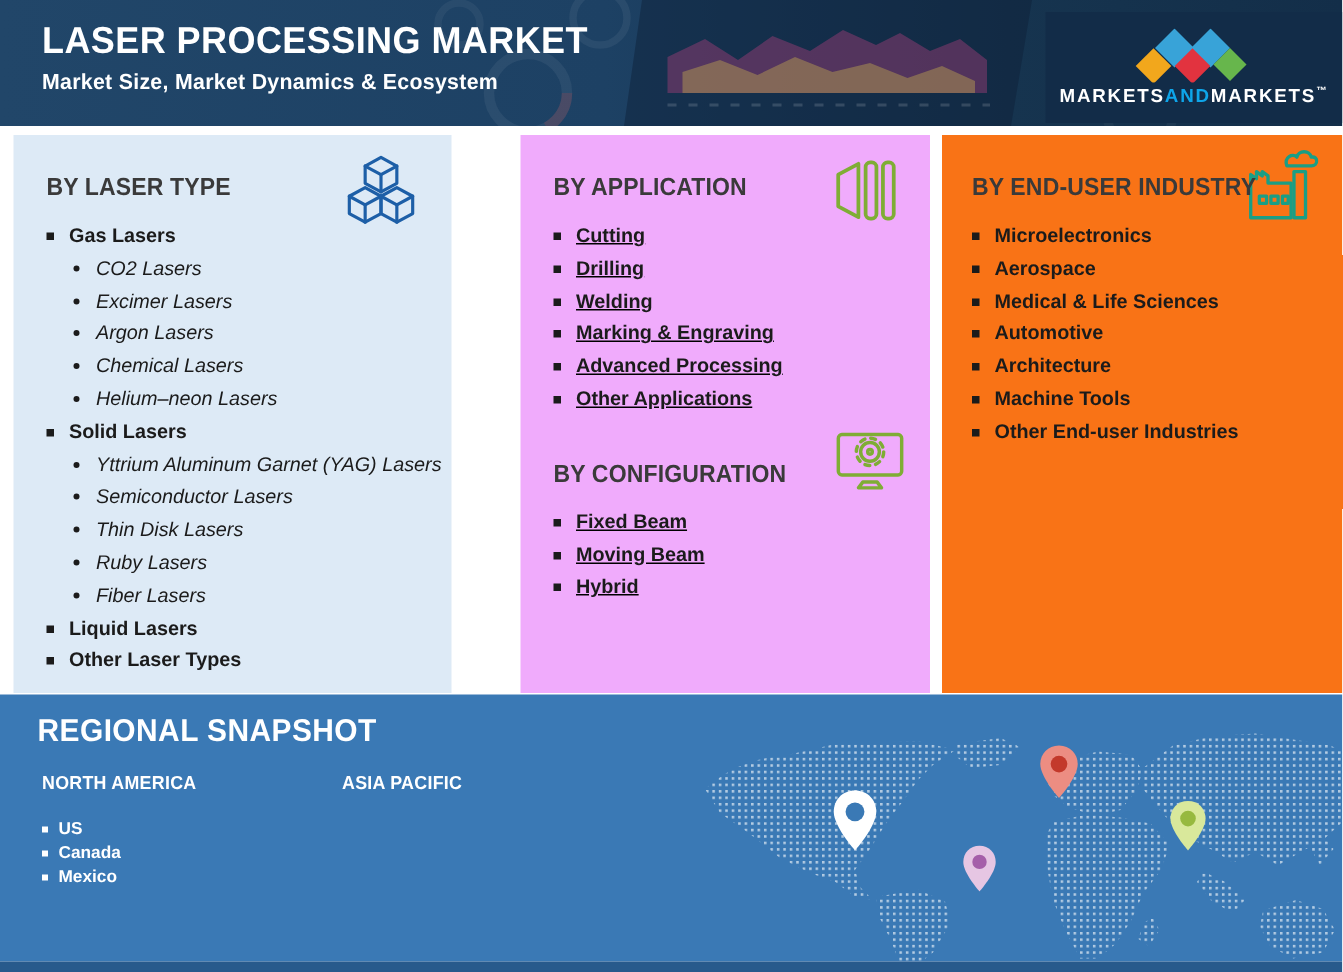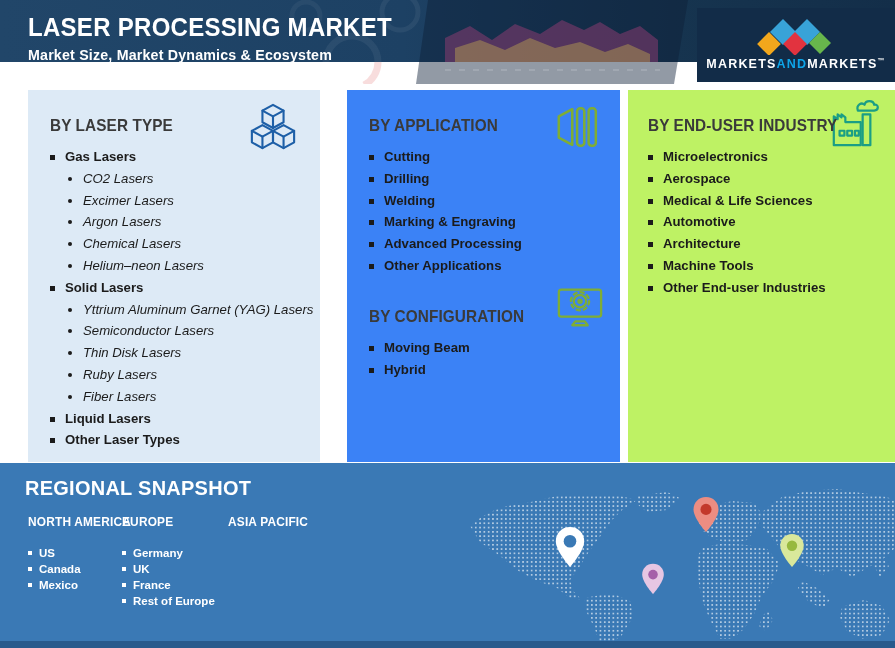--- a/index.html
+++ b/index.html
@@ -1,56 +1,56 @@
 <!DOCTYPE html>
 <html><head>
 <meta charset="utf-8">
 <style>
   * { margin:0; padding:0; box-sizing:border-box; }
   html,body { background:#ffffff; }
   body { font-family:"Liberation Sans", sans-serif; }
   .page { position:relative; width:895px; height:648px; background:#ffffff; overflow:hidden; }
 
   
-  .header { position:absolute; left:0; top:0; width:895px; height:62px;
+  .header { position:absolute; left:0; top:0; width:895px; height:84px;
     background:linear-gradient(90deg,#214669 0%, #1d4164 45%, #16344f 75%, #132e49 100%); }
   .header-art { position:absolute; inset:0; }
   .header-title { position:absolute; left:28px; top:13px; color:#ffffff; font-size:25px; font-weight:800;
     letter-spacing:0.3px; transform:scaleX(0.96); transform-origin:left; white-space:nowrap; }
   .header-subtitle { position:absolute; left:28px; top:47px; color:#ffffff; font-size:14.5px; font-weight:700;
     letter-spacing:0.2px; transform:scaleX(0.98); transform-origin:left; white-space:nowrap; }
   .logo-panel { position:absolute; right:0; top:8px; width:198px; height:74px; background:#122c48;
     display:flex; flex-direction:column; align-items:center; justify-content:center; }
   .logo-text { color:#ffffff; font-size:12.5px; font-weight:700; letter-spacing:1.2px; margin-top:2px; white-space:nowrap; }
   .logo-text .and { color:#0ea5e9; }
   .logo-text sup { font-size:7px; }
 
   
   .panel { position:absolute; top:90px; height:372px; }
-  .panel-laser { left:28px; width:292px; background:#ddeaf6; }
-  .panel-mid { left:347px; width:273px; background:#3b82f6; }
-  .panel-end { left:628px; width:267px; background:#bef264; }
+  .panel-laser { left:9px; width:292px; background:#ddeaf6; }
+  .panel-mid { left:347px; width:273px; background:#f0abfc; }
+  .panel-end { left:628px; width:267px; background:#f97316; }
 
   .panel h2 { font-size:16.5px; font-weight:700; color:#3a3a3a; letter-spacing:0.1px;
     transform:scaleX(0.93); transform-origin:left; white-space:nowrap; }
   .panel-laser h2 { margin:26px 0 0 22px; }
   .panel-mid h2.app { margin:26px 0 0 22px; }
   .panel-mid h2.cfg { margin:30px 0 0 22px; }
   .panel-end h2 { margin:26px 0 0 20px; }
 
   .icon-box { position:absolute; }
   .icon-laser { right:18px; top:13px; }
   .icon-app { right:16px; top:14px; }
   .icon-cfg { right:16px; top:195px; }
   .icon-end { right:16px; top:10px; }
 
   ul.items { list-style:none; margin-top:11px; }
   ul.items li { position:relative; font-size:13.2px; color:#1b1b1b; line-height:21.8px; }
   .panel-laser ul.items { margin-left:22px; }
-  .panel-mid ul.items { margin-left:22px; }
+  .panel-mid ul.items { margin-left:22px;text-decoration:underline; }
   .panel-end ul.items { margin-left:20px; }
   li.l1 { font-weight:700; padding-left:15px; }
   li.l1::before { content:""; position:absolute; left:0; top:9px; width:5px; height:5px; background:#1b1b1b; }
   li.l2 { font-weight:400; padding-left:33px;font-style:italic; }
   li.l2::before { content:""; position:absolute; left:18px; top:9px; width:4px; height:4px; border-radius:50%; background:#1b1b1b; }
 
   
   .regional { position:absolute; left:0; top:463px; width:895px; height:178px; background:#3a79b5; overflow:hidden; }
   .regional h2 { position:absolute; left:25px; top:13px; color:#ffffff; font-size:21px; font-weight:800;
     letter-spacing:0.3px; transform:scaleX(0.95); transform-origin:left; white-space:nowrap; }
@@ -161,20 +161,21 @@
           <rect x="3" y="4" width="44" height="28" rx="2.5"></rect>
           <circle cx="25" cy="16" r="6.5"></circle>
           <circle cx="25" cy="16" r="9.5" stroke-dasharray="3.4 4.1"></circle>
           <circle cx="25" cy="16" r="1.6"></circle>
           <path d="M20 37 L30 37 L33 41 L17 41 Z"></path>
         </g>
       </svg>
     </div>
     <h2 class="cfg">BY CONFIGURATION</h2>
     <ul class="items">
+      <li class="l1">Fixed Beam</li>
       <li class="l1">Moving Beam</li>
       <li class="l1">Hybrid</li>
     </ul>
   </div>
 
   <div class="panel panel-end">
     <div class="icon-box icon-end">
       <svg width="50" height="48" viewBox="0 0 52 48" fill="none" stroke-width="2.3" stroke-linejoin="round" stroke-linecap="round">
         <g stroke="#1a9e85">
           <path d="M5 46 L5 22 L5 16 L9 19 L9 14 L13 17 L13 14 L17 17 L17 22 L33 22 L33 46 Z"></path>
@@ -222,29 +223,20 @@
     <h2>REGIONAL SNAPSHOT</h2>
 
     <div class="rgroup rg-na">
       <div class="rname">NORTH AMERICA</div>
       <ul>
         <li>US</li>
         <li>Canada</li>
         <li>Mexico</li>
       </ul>
     </div>
-    <div class="rgroup rg-eu">
-      <div class="rname">EUROPE</div>
-      <ul>
-        <li>Germany</li>
-        <li>UK</li>
-        <li>France</li>
-        <li>Rest of Europe</li>
-      </ul>
-    </div>
     <div class="rgroup rg-ap">
       <div class="rname">ASIA PACIFIC</div>
     </div>
 
     <div class="pin" style="left:554px; top:63px;">
       <svg width="32" height="42" viewBox="0 0 30 40">
         <path d="M15 1 C7 1 1.5 7 1.5 14.5 C1.5 24 15 39 15 39 C15 39 28.5 24 28.5 14.5 C28.5 7 23 1 15 1 Z" fill="#ffffff"></path>
         <circle cx="15" cy="14.5" r="6" fill="#3a79b5"></circle>
       </svg>
     </div>

